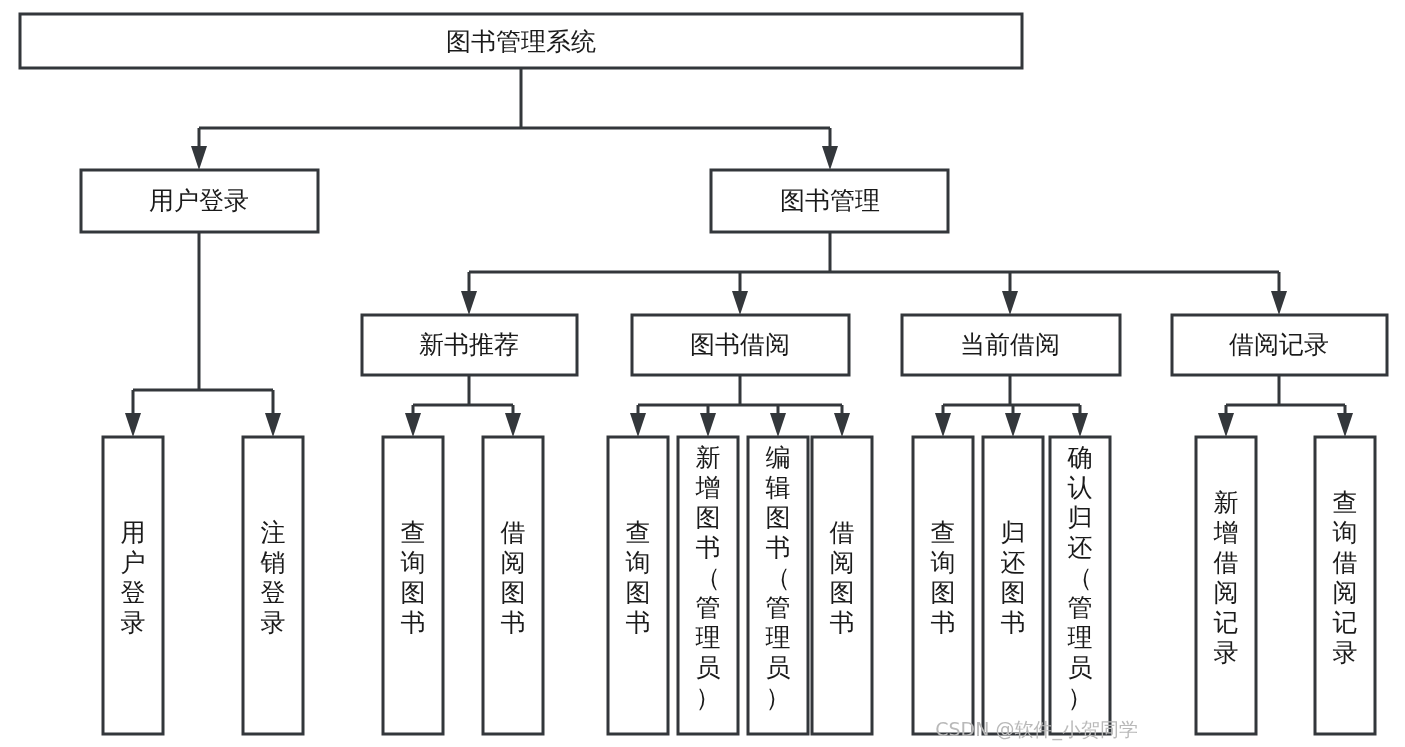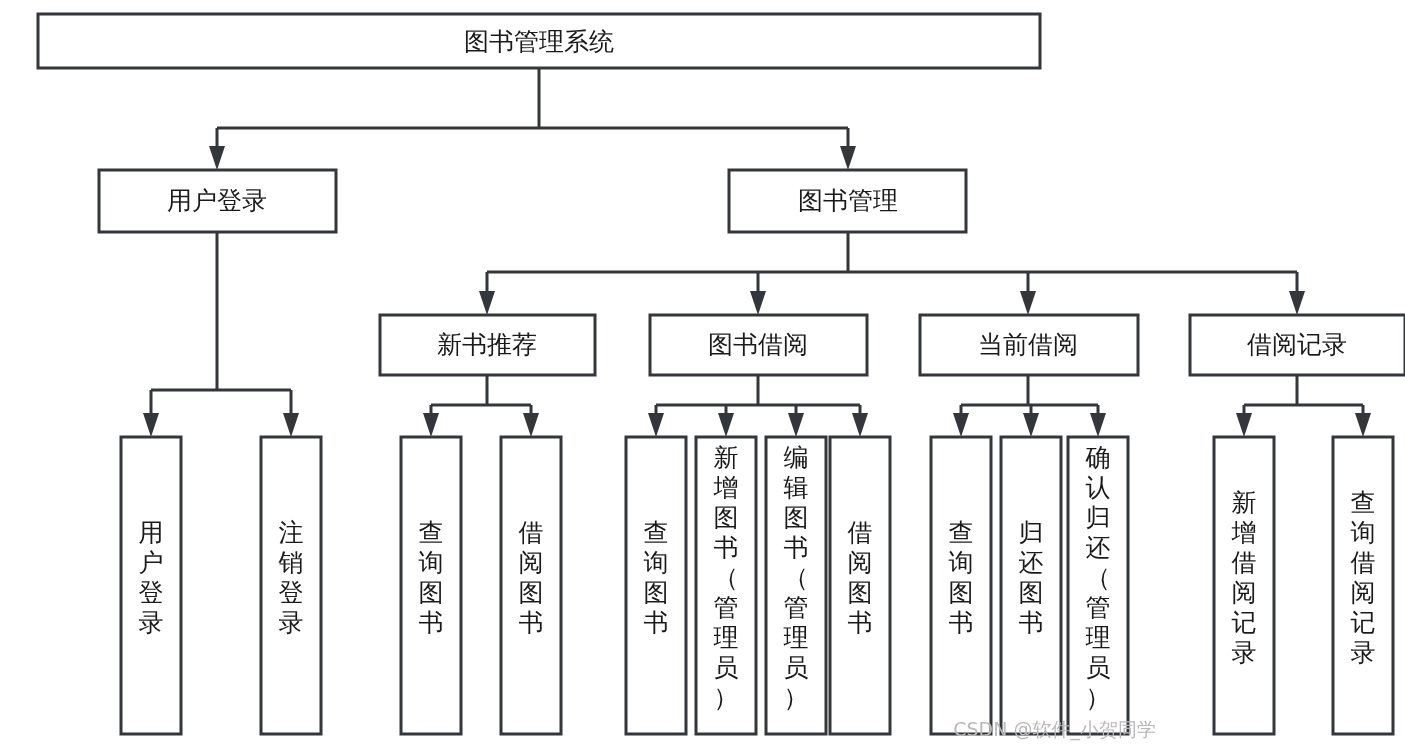--- a/index.html
+++ b/index.html
@@ -13,21 +13,20 @@
     font-family: "DejaVu Sans", "Liberation Sans", sans-serif;
     overflow: hidden;
     position: relative;
   }
   #diagram-root {
     position: absolute;
     left: 0;
     top: 0;
     width: 1152px;
     height: 747px;
-    padding-left: 18px;
   }
   .node-box {
     fill: #ffffff;
     stroke: #33373b;
     stroke-width: 3;
   }
   .node-label {
     fill: #1a1a1a;
     font-family: "DejaVu Sans", "Liberation Sans", sans-serif;
     font-size: 25px;

